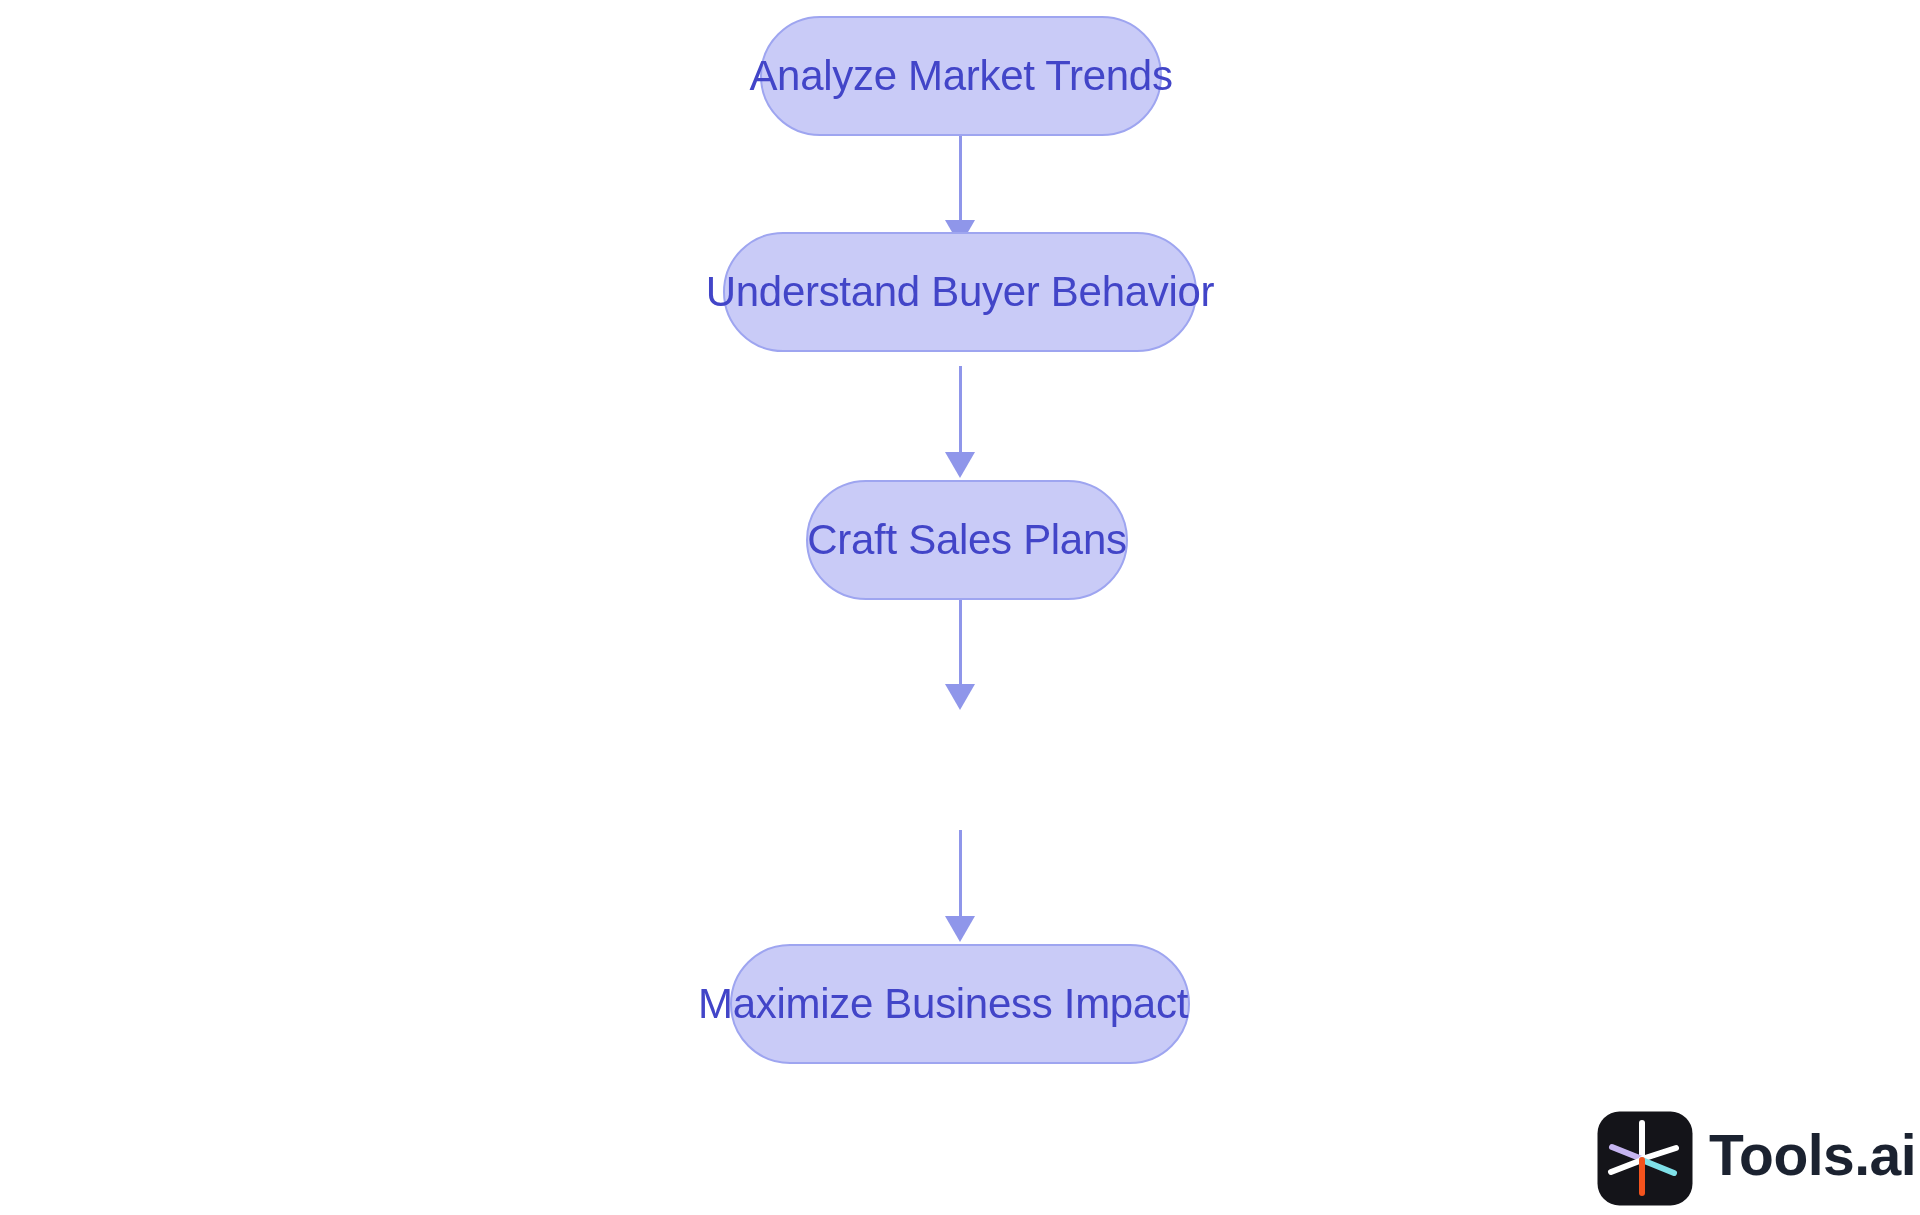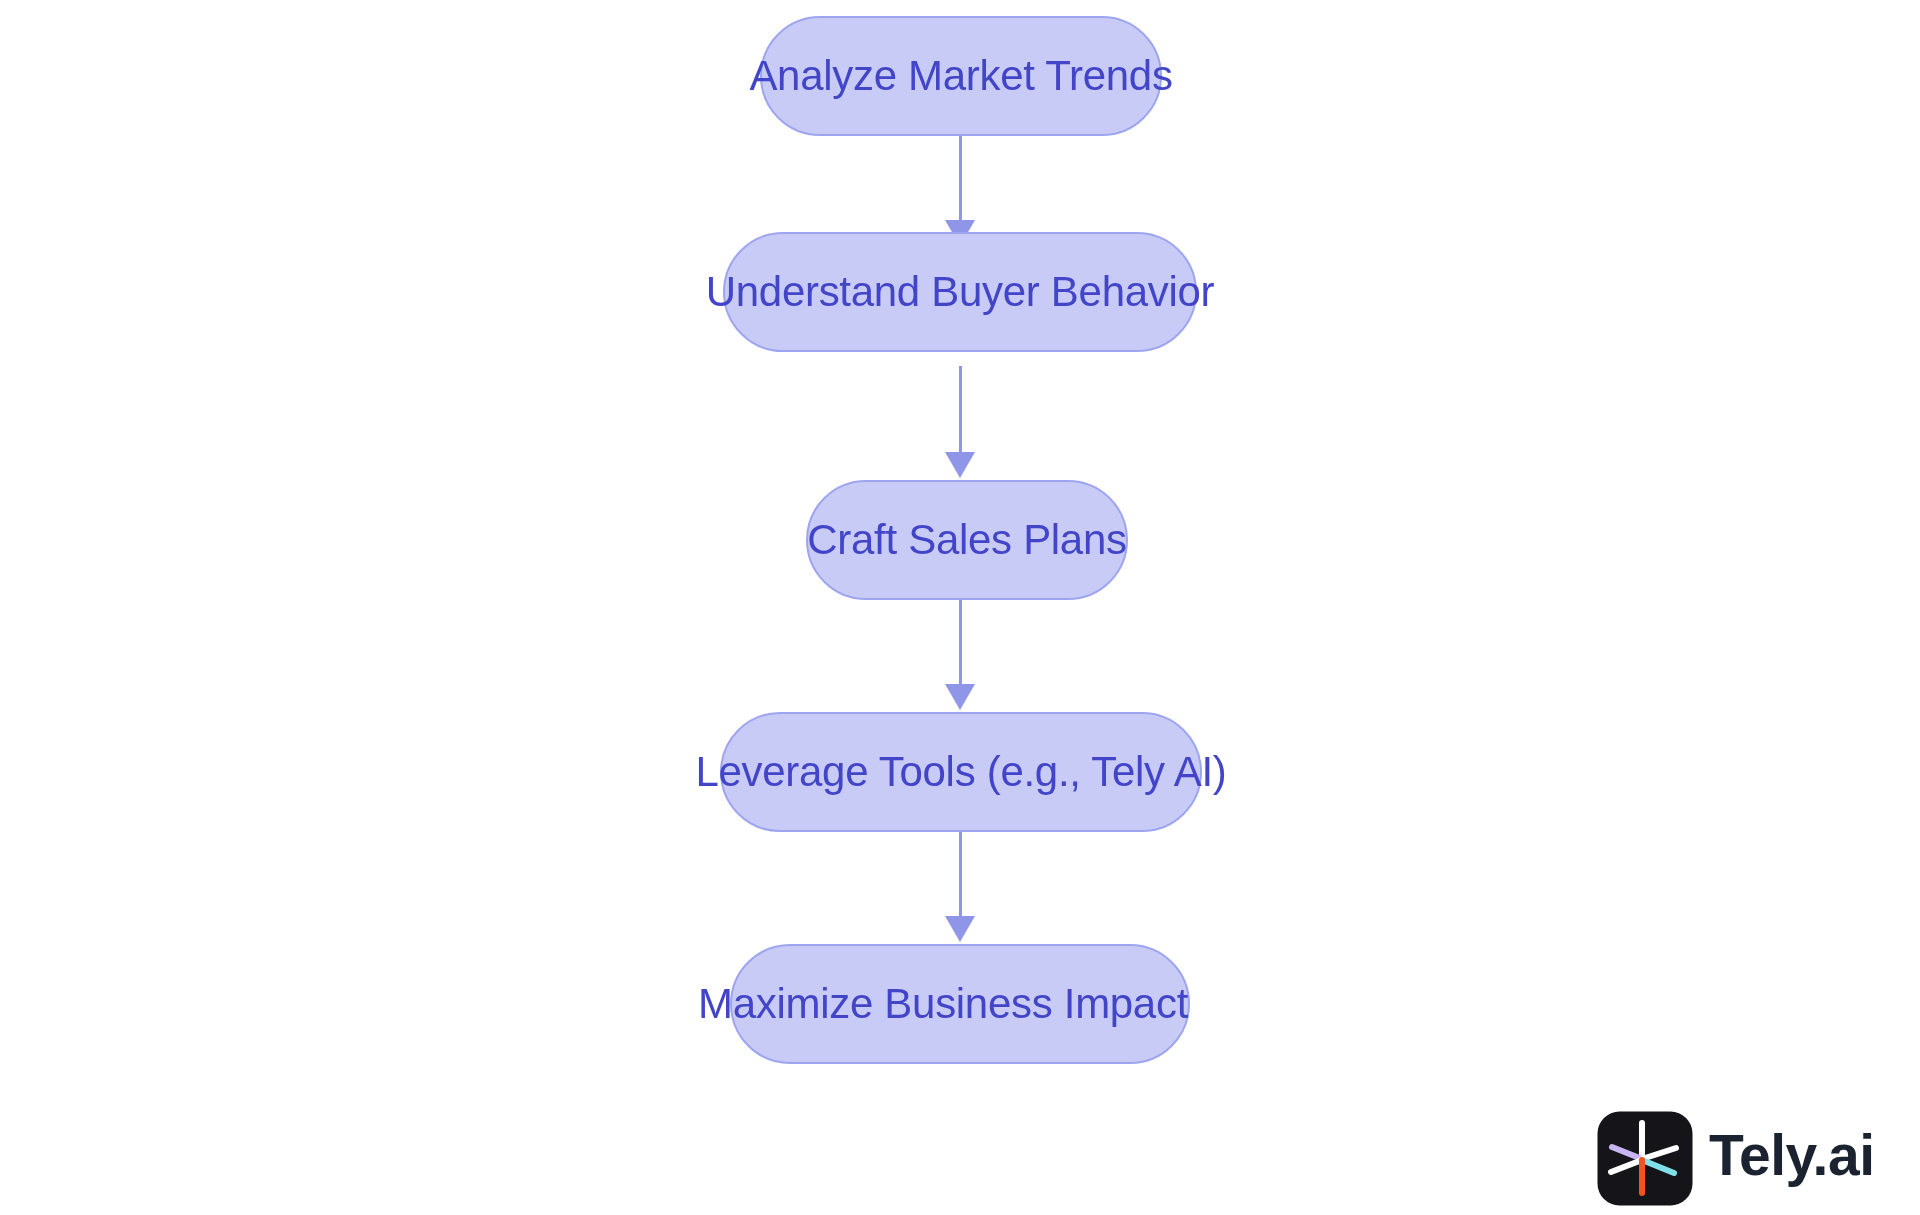--- a/index.html
+++ b/index.html
@@ -94,23 +94,20 @@
   </div>
 
   <div class="node n2">
     <span>Understand Buyer Behavior</span>
   </div>
 
   <div class="node n3">
     <span>Craft Sales Plans</span>
   </div>
 
-  <div class="node n4">
-    <span>Leverage Tools (e.g., Tely AI)</span>
-  </div>
 
   <div class="node n5">
     <span>Maximize Business Impact</span>
   </div>
 
   <div class="arrow a1">
     <div class="shaft"></div>
     <div class="head"></div>
   </div>
   <div class="arrow a2">
@@ -133,16 +130,16 @@
         <g stroke-width="6" stroke-linecap="round" fill="none">
           <line x1="45" y1="47" x2="45" y2="12" stroke="#ffffff"></line>
           <line x1="45" y1="48" x2="15" y2="36" stroke="#c6b5f0"></line>
           <line x1="45" y1="49" x2="14" y2="61" stroke="#ffffff"></line>
           <line x1="45" y1="48" x2="79" y2="37" stroke="#ffffff"></line>
           <line x1="45" y1="49" x2="77" y2="62" stroke="#7fe0e8"></line>
           <line x1="45" y1="49" x2="45" y2="82" stroke="#f4531d"></line>
         </g>
       </svg>
     </span>
-    <span class="brand-text">Tely.ai</span>
+    <span class="brand-text">Tools.ai</span>
   </div>
 
 </div>
 
 </body></html>

